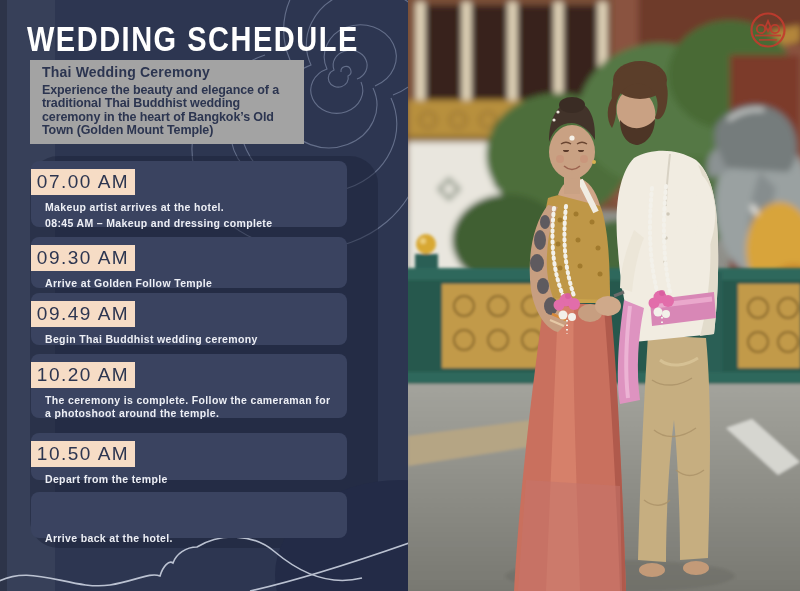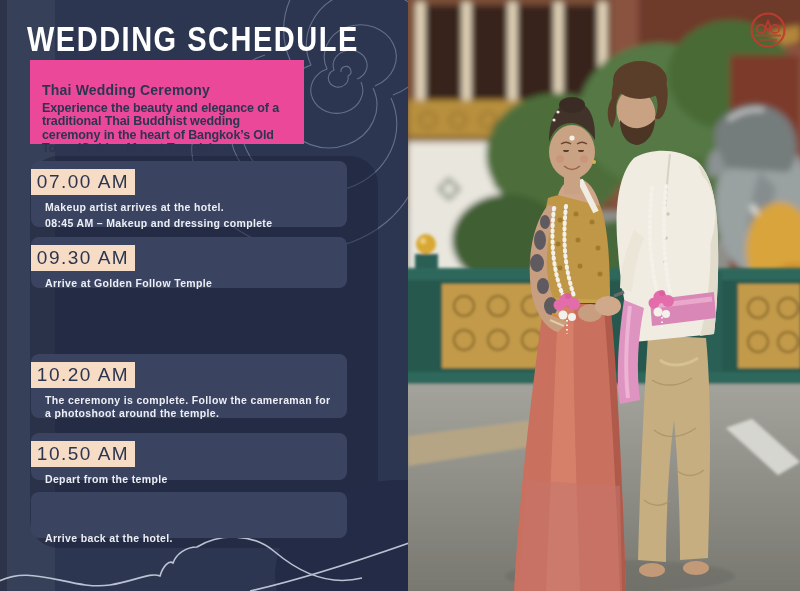--- a/index.html
+++ b/index.html
@@ -16,21 +16,21 @@
     position:absolute;left:30px;top:156px;width:348px;height:392px;
     background:rgba(26,33,56,0.45);border-radius:28px;
   }
   .title{
     position:absolute;left:27px;top:20px;margin:0;
     font-size:29px;font-weight:bold;color:#ffffff;letter-spacing:1.5px;
     transform:scaleY(1.18);transform-origin:left top;white-space:nowrap;
   }
   .intro{
     position:absolute;left:30px;top:60px;width:274px;height:84px;box-sizing:border-box;
-    background:#ec4899;color:#2c3550;padding:22px 12px;
+    background:#a3a3a3;color:#2c3550;padding:4px 12px;
   }
   .intro h2{margin:0 0 4px 0;font-size:14px;font-weight:bold;letter-spacing:0.2px;}
   .intro p{margin:0;font-size:12.5px;font-weight:bold;line-height:1.06;letter-spacing:-0.1px;}
   .card{
     position:absolute;left:31px;width:316px;background:#3a4360;border-radius:8px;
     box-sizing:border-box;
   }
   .c1{top:161px;height:66px;} .c2{top:237px;height:51px;} .c3{top:293px;height:52px;}
   .c4{top:354px;height:64px;} .c5{top:433px;height:47px;} .c6{top:492px;height:46px;}
   .chip{
@@ -90,20 +90,27 @@
       <div class="chip">07.00 AM</div>
       <div class="descs">
         <p>Makeup artist arrives at the hotel.</p>
         <p>08:45 AM – Makeup and dressing complete</p>
       </div>
     </div>
     <div class="card c2">
       <div class="chip">09.30 AM</div>
       <div class="descs">
         <p>Arrive at Golden Follow Temple</p>
+
+      </div>
+    </div>
+    <div class="card c3">
+      <div class="chip">09.49 AM</div>
+      <div class="descs">
+        <p>Begin Thai Buddhist wedding ceremony</p>
 
       </div>
     </div>
     <div class="card c4">
       <div class="chip">10.20 AM</div>
       <div class="descs">
         <p>The ceremony is complete. Follow the cameraman for a photoshoot around the temple.</p>
 
       </div>
     </div>

